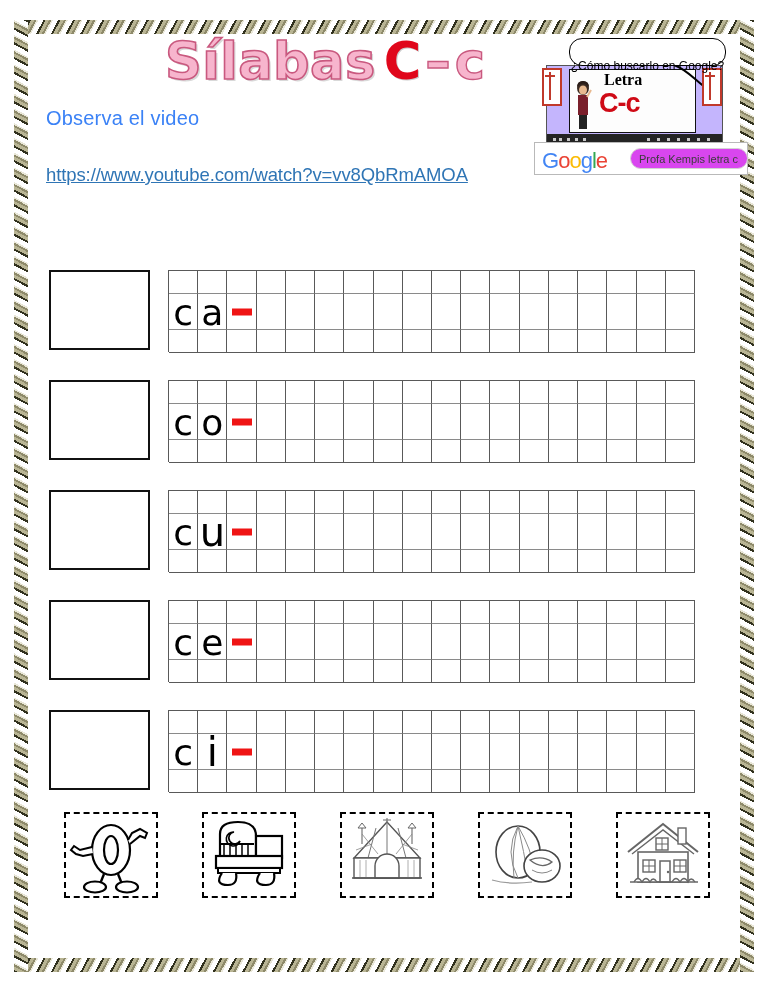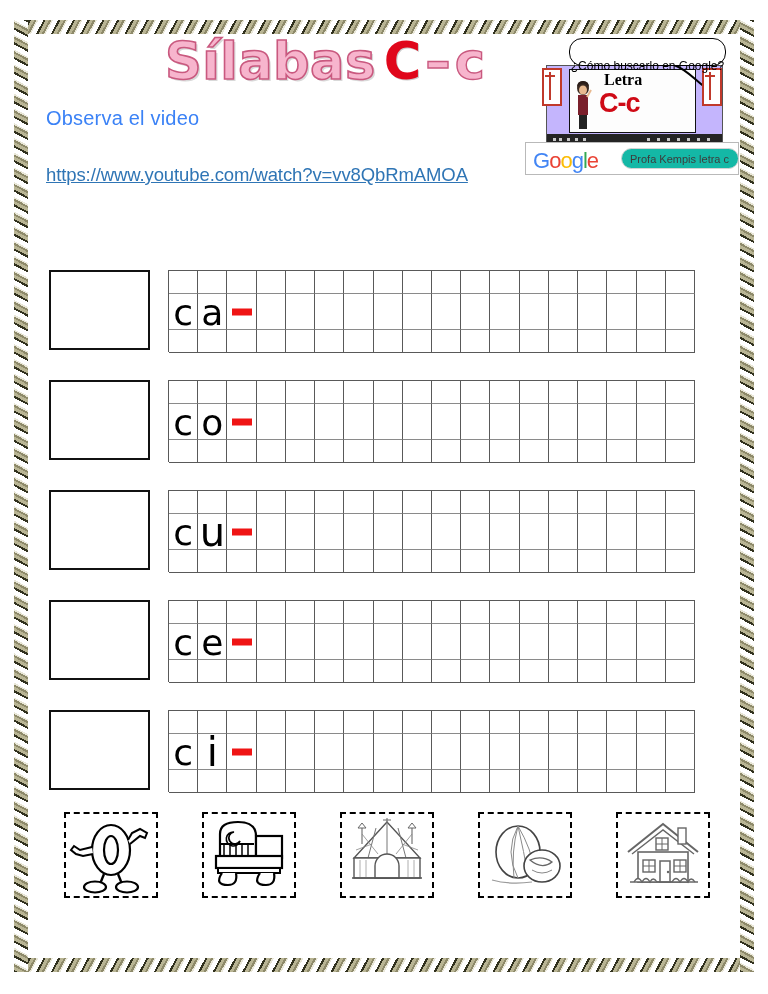--- a/index.html
+++ b/index.html
@@ -215,21 +215,21 @@
     content:"";position:absolute;left:1px;top:5px;
     width:10px;height:2px;background:#c0392b;
   }
   .red-post:before{
     content:"";position:absolute;left:5px;top:2px;
     width:2px;height:28px;background:#c0392b;
   }
 
   .gbar{
     position:absolute;
-    left:8px; top:104px;
+    left:17px; top:104px;
     width:212px; height:31px;
     background:#fff;
     border:1px solid #b9b9b9;
     z-index:6;
   }
   .glogo{
     position:absolute;
     left:7px; top:5px;
     font-family:"Liberation Sans", sans-serif;
     font-size:22px;
@@ -241,21 +241,21 @@
   .glogo .y1{color:#FBBC05;}
   .glogo .b2{color:#4285F4;}
   .glogo .g1{color:#34A853;}
   .glogo .r2{color:#EA4335;}
   .gsearch{
     position:absolute;
     left:95px; top:5px;
     width:118px; height:21px;
     border:1px solid #d4d4d4;
     border-radius:11px;
-    background:#14b8a6;
+    background:#d946ef;
     display:flex;align-items:center;
     padding-left:8px;
     box-sizing:border-box;
     overflow:hidden;
   }
   .gsearch span{
     font-family:"Liberation Sans", sans-serif;
     font-size:11px;color:#3c3c3c;white-space:nowrap;
   }
 

